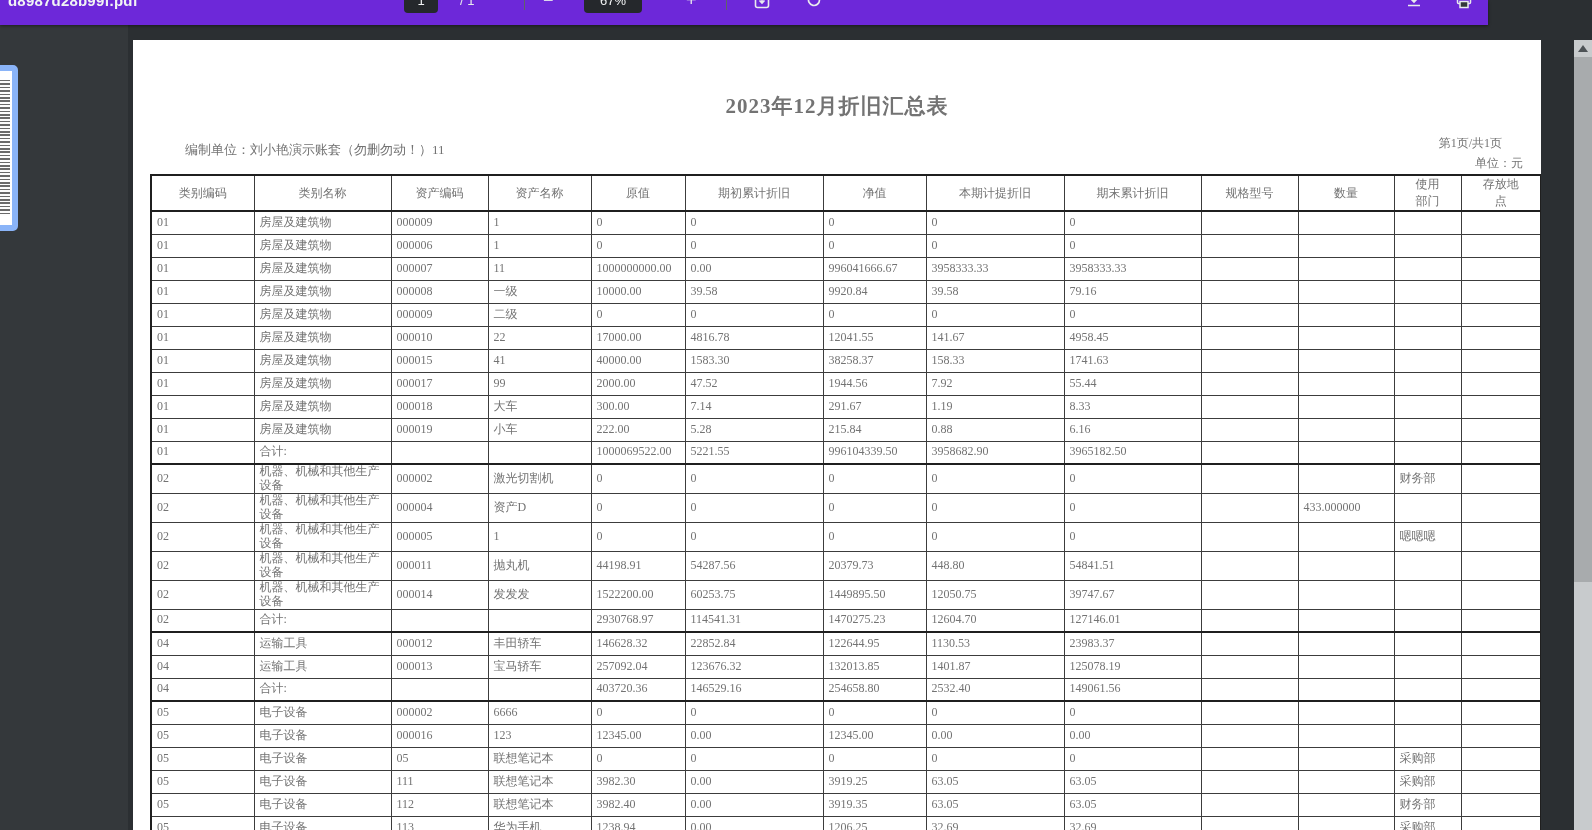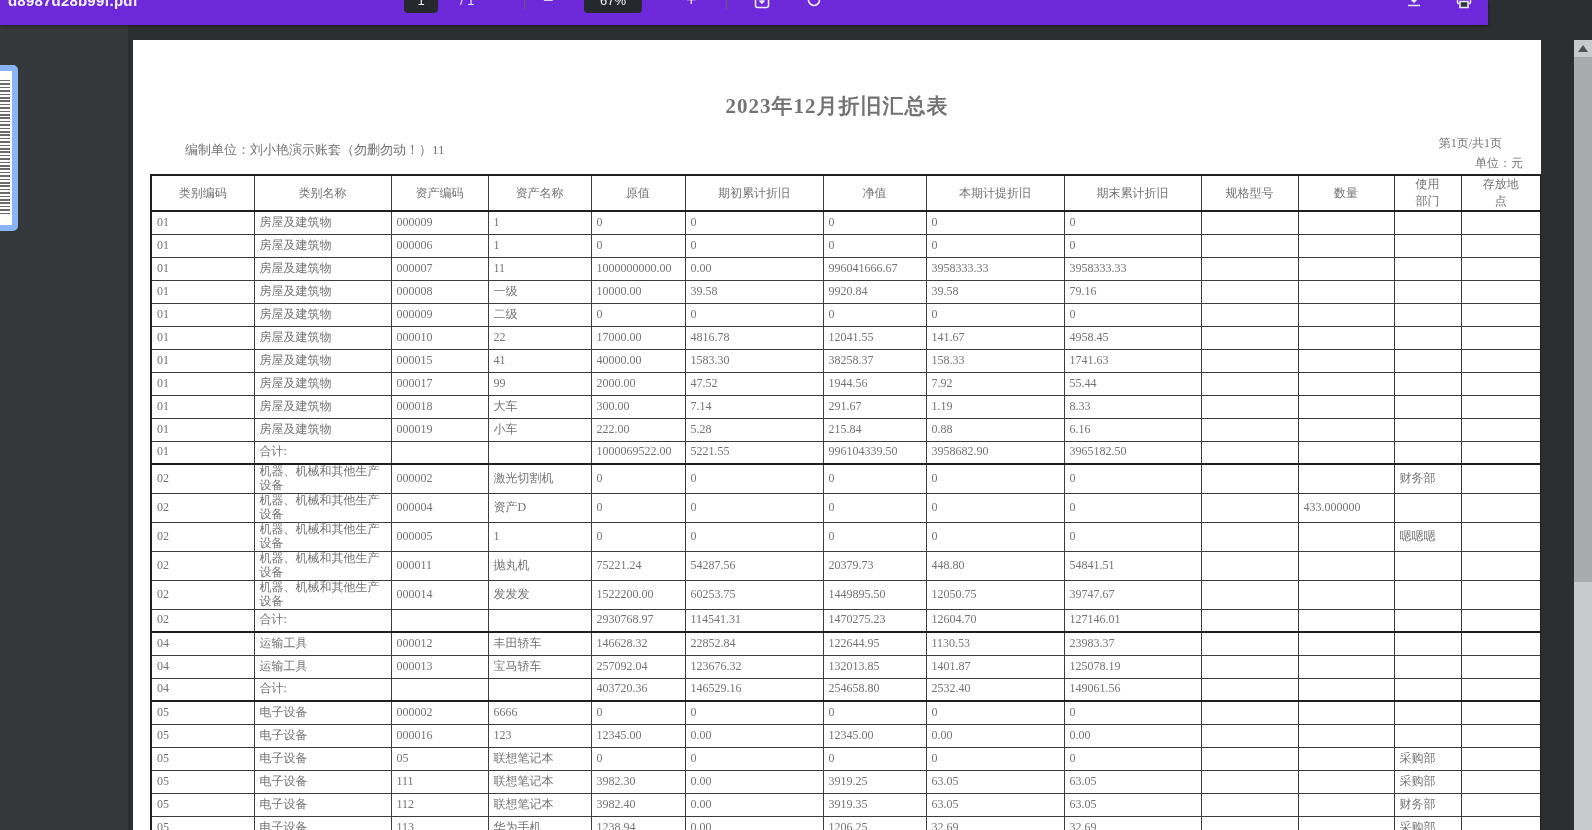--- a/index.html
+++ b/index.html
@@ -390,21 +390,21 @@
             <td></td>
             <td></td>
             <td>嗯嗯嗯</td>
             <td></td>
           </tr>
           <tr class="tall">
             <td>02</td>
             <td>机器、机械和其他生产设备</td>
             <td>000011</td>
             <td>抛丸机</td>
-            <td>75221.24</td>
+            <td>44198.91</td>
             <td>54287.56</td>
             <td>20379.73</td>
             <td>448.80</td>
             <td>54841.51</td>
             <td></td>
             <td></td>
             <td></td>
             <td></td>
           </tr>
           <tr class="tall">

